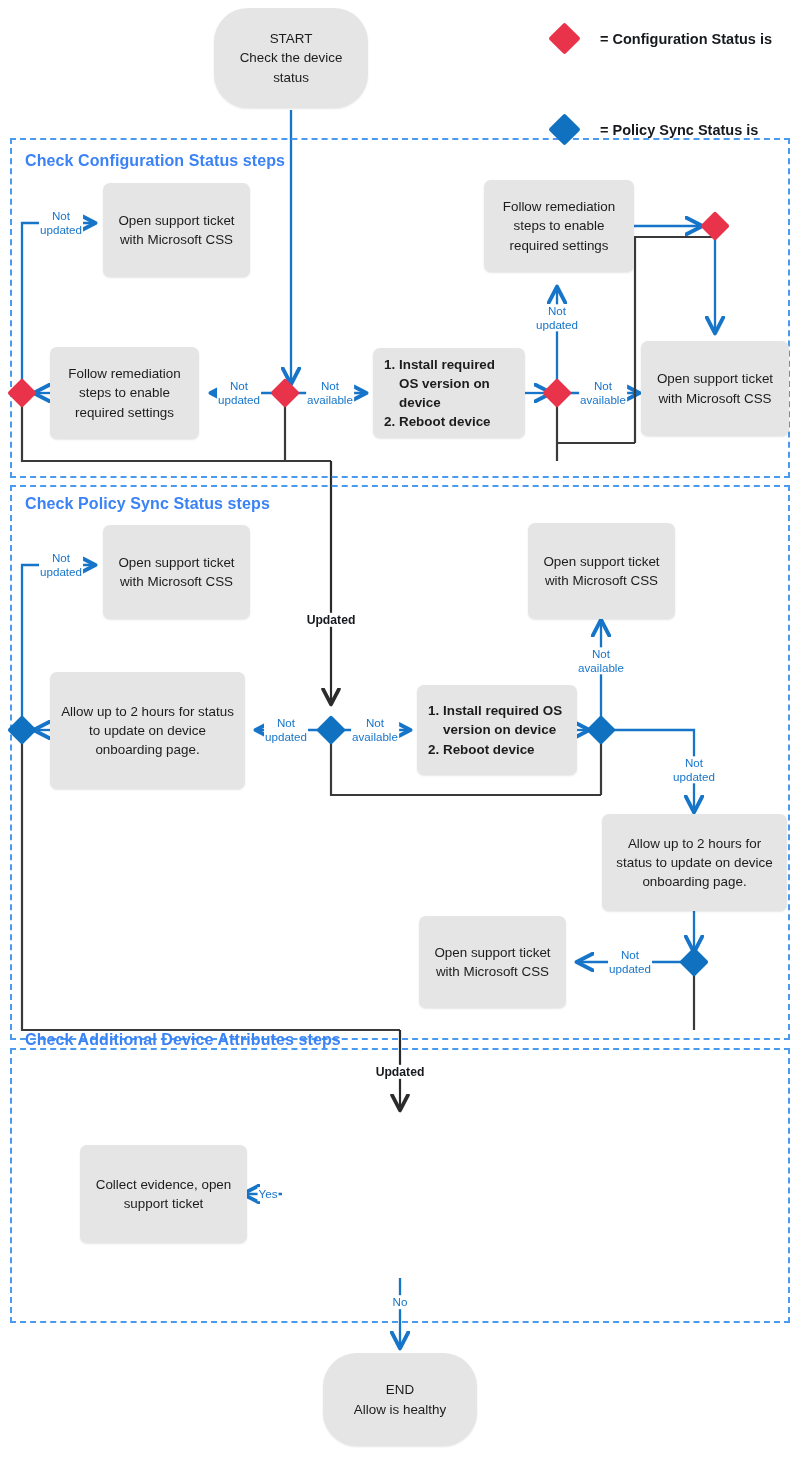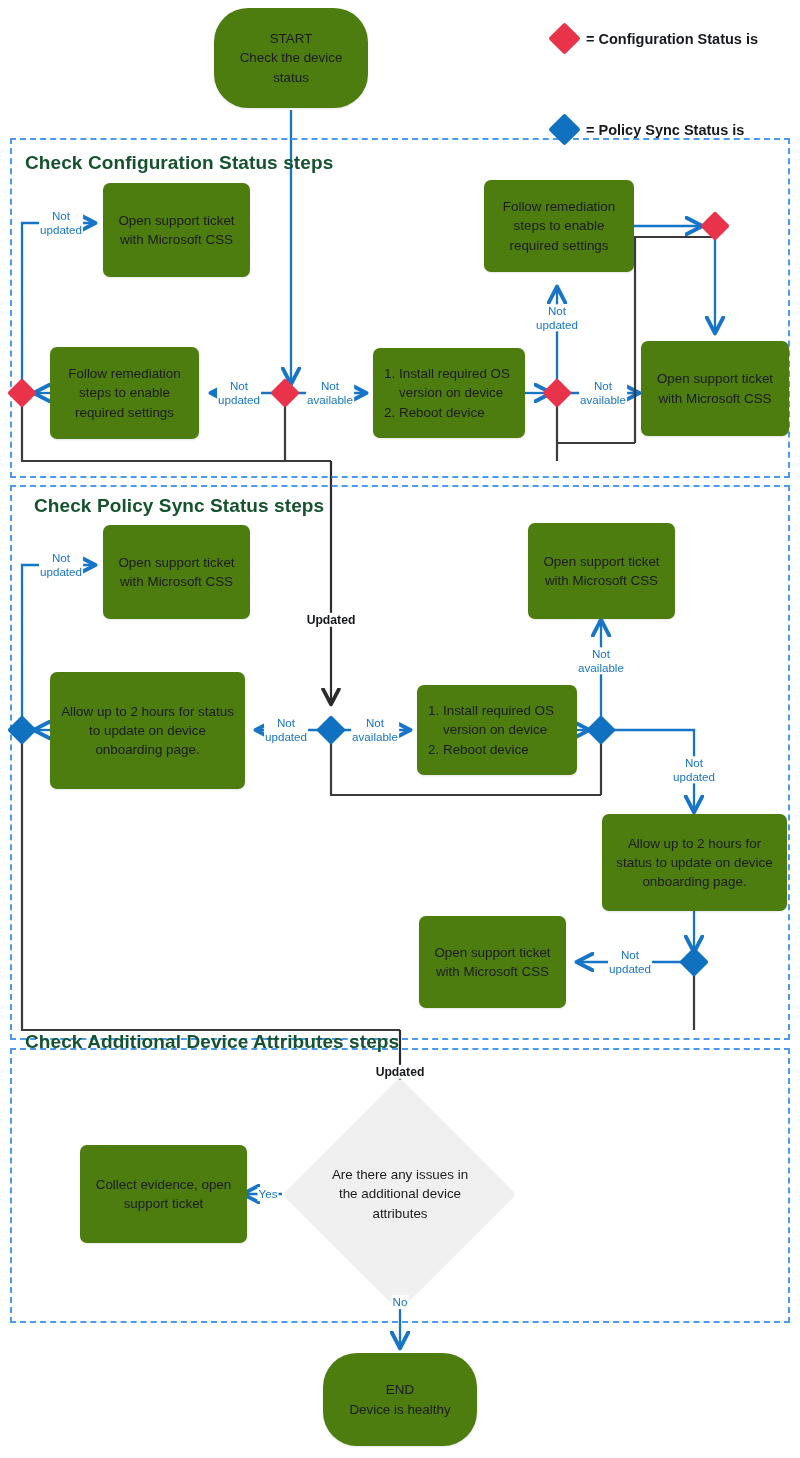--- a/index.html
+++ b/index.html
@@ -28,49 +28,50 @@
 
   
   .section-frame {
     position: absolute;
     border: 2px dashed #4a9bf0;
     box-sizing: border-box;
     background: transparent;
   }
   .section-title {
     position: absolute;
-    font-size: 19px;
+    font-size: 16px;
     font-weight: bold;
-    color: #14532d;
+    color: #3b82f6;
     white-space: nowrap;
     letter-spacing: 0.1px;
   }
 
   
   .node {
     position: absolute;
     box-sizing: border-box;
-    background: #4d7c0f;
+    background: #e5e5e5;
     border-radius: 7px;
     display: flex;
     align-items: center;
     justify-content: center;
     text-align: center;
     font-size: 13.4px;
     line-height: 1.42;
     color: #1c1c1c;
     padding: 6px 9px;
     box-shadow: 0 1px 2px rgba(0,0,0,0.10);
   }
   .node.terminator {
     border-radius: 34px;
   }
   .node.list {
     text-align: left;
     justify-content: flex-start;
+    font-weight: bold;
   }
   .node.list ol {
     margin: 0;
     padding-left: 17px;
     list-style-position: outside;
   }
   .node.list ol li { margin: 0; padding: 0; }
 
   
   .decision {
@@ -125,21 +126,21 @@
     color: #16191d;
     font-weight: bold;
     font-size: 12.2px;
   }
 
   
   .legend-row {
     position: absolute;
     display: flex;
     align-items: center;
-    gap: 10px;
+    gap: 24px;
   }
   .legend-gem {
     width: 23px;
     height: 23px;
     transform: rotate(45deg);
     border-radius: 2px;
     flex: none;
   }
   .legend-gem.red  { background: #e8334a; }
   .legend-gem.blue { background: #1071c1; }
@@ -229,39 +230,39 @@
       <path d="M282,1194 L243,1194" stroke="#1775c9" stroke-width="2.3" marker-end="url(#ab)"></path>
 
       <path d="M400,1278 L400,1348" stroke="#1775c9" stroke-width="2.3" marker-end="url(#ab)"></path>
     </g>
   </svg>
 
   <div class="section-frame" style="left:10px; top:138px; width:780px; height:340px;"></div>
   <div class="section-title" style="left:25px; top:152px;">Check Configuration Status steps</div>
 
   <div class="section-frame" style="left:10px; top:485px; width:780px; height:555px;"></div>
-  <div class="section-title" style="left:34px; top:495px;">Check Policy Sync Status steps</div>
+  <div class="section-title" style="left:25px; top:495px;">Check Policy Sync Status steps</div>
 
   <div class="section-frame" style="left:10px; top:1048px; width:780px; height:275px;"></div>
   <div class="section-title" style="left:25px; top:1031px;">Check Additional Device Attributes steps</div>
 
   <div class="legend-row" style="left:553px; top:27px;">
     <span class="legend-gem red"></span>
     <span class="legend-text">= Configuration Status is</span>
   </div>
   <div class="legend-row" style="left:553px; top:70px;margin-top:48px;">
     <span class="legend-gem blue"></span>
     <span class="legend-text">= Policy Sync Status is</span>
   </div>
 
   <div class="node terminator" style="left:214px; top:8px; width:154px; height:100px; white-space:pre-line;">START
 Check the device status</div>
 
   <div class="node terminator" style="left:323px; top:1353px; width:154px; height:93px; white-space:pre-line;">END
-Device is healthy</div>
+Allow is healthy</div>
 
   <div class="node" style="left:103px; top:183px; width:147px; height:94px;">Open support ticket with Microsoft CSS</div>
 
   <div class="node" style="left:50px; top:347px; width:149px; height:92px;">Follow remediation steps to enable required settings</div>
 
   <div class="node list" style="left:373px; top:348px; width:152px; height:90px;">
     <ol>
       <li>Install required OS version on device</li>
       <li>Reboot device</li>
     </ol>
@@ -319,23 +320,19 @@
 available</div>
   <div class="elabel" style="left:601px; top:661px;">Not
 available</div>
   <div class="elabel" style="left:694px; top:770px;">Not
 updated</div>
   <div class="elabel" style="left:630px; top:962px;">Not
 updated</div>
 
   <div class="elabel dark" style="left:400px; top:1072px;">Updated</div>
 
-  <div class="decision" style="left:318px; top:1112px; width:164px; height:164px;">
-    <div class="dshape"></div>
-    <div class="dtext">Are there any issues in the additional device attributes</div>
-  </div>
 
   <div class="node" style="left:80px; top:1145px; width:167px; height:98px;">Collect evidence, open support ticket</div>
 
   <div class="elabel" style="left:268px; top:1194px;">Yes</div>
   <div class="elabel" style="left:400px; top:1302px;">No</div>
 
 </div>
 
 </body></html>

